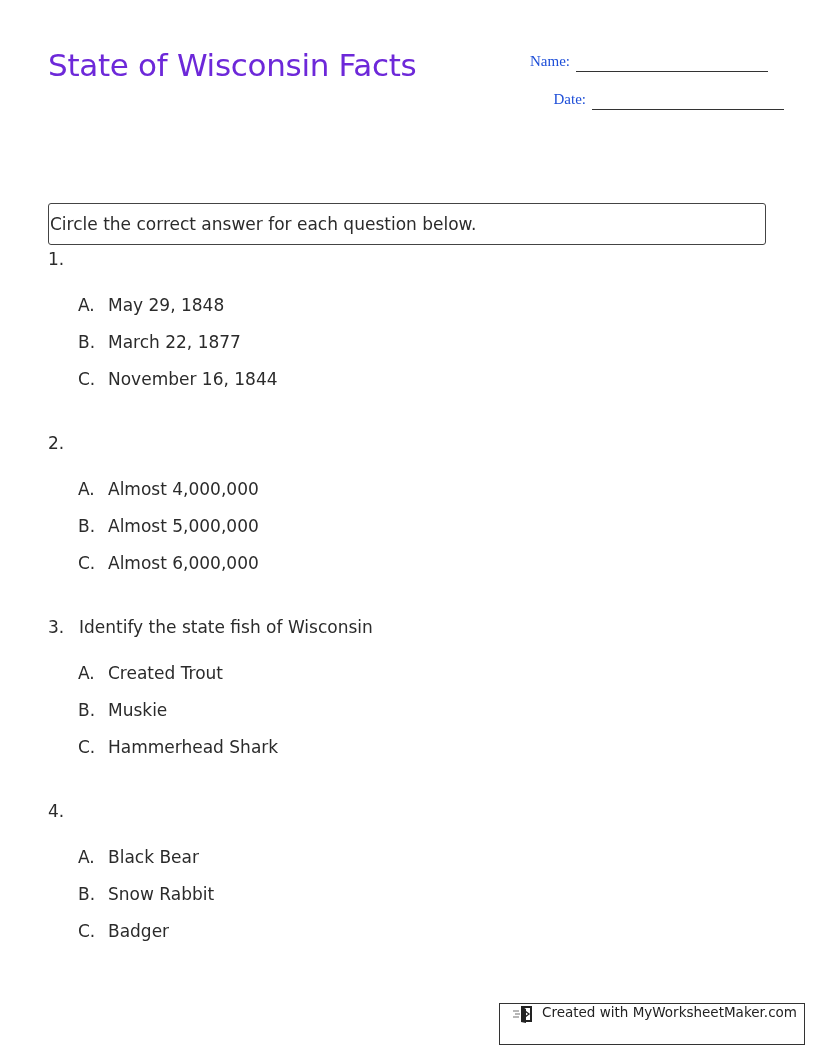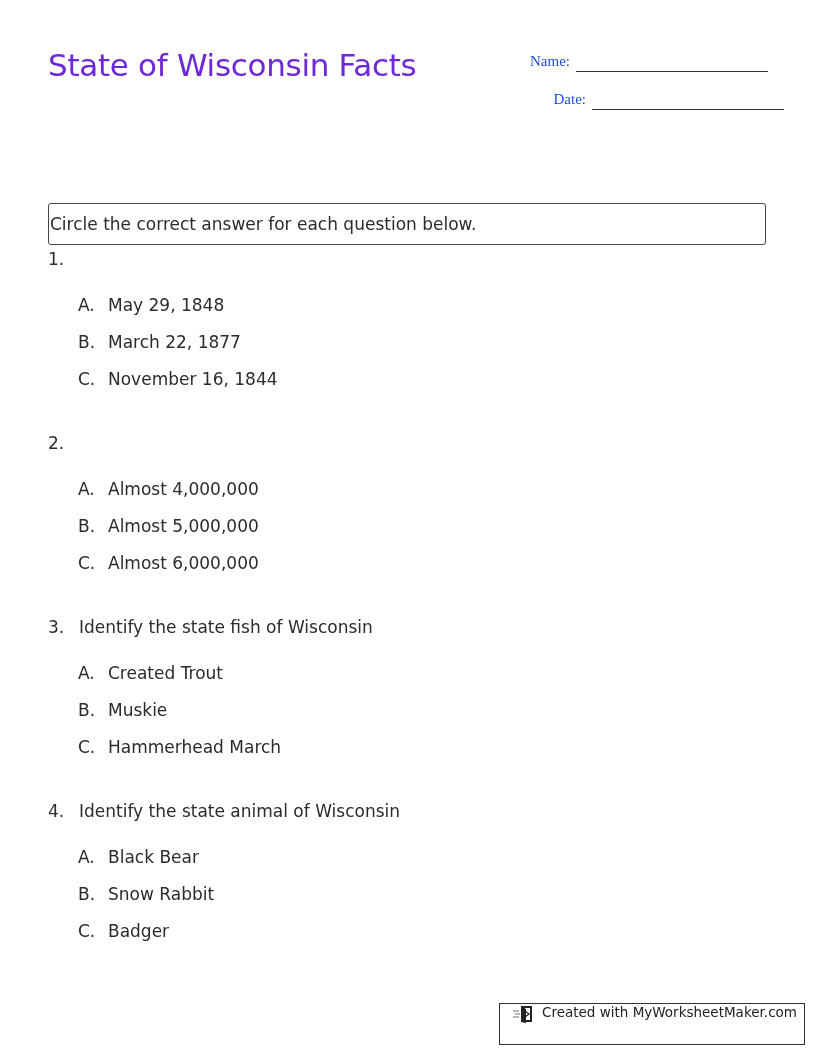--- a/index.html
+++ b/index.html
@@ -186,29 +186,28 @@
     <div class="option">
       <span class="opt-letter">A.</span>
       <span>Created Trout</span>
     </div>
     <div class="option">
       <span class="opt-letter">B.</span>
       <span>Muskie</span>
     </div>
     <div class="option">
       <span class="opt-letter">C.</span>
-      <span>Hammerhead March</span>
+      <span>Hammerhead Shark</span>
     </div>
   </div>
 </div>
 
 <div class="question" style="top:799px;">
   <div class="q-line">
     <span class="q-num">4.</span>
-    <span>Identify the state animal of Wisconsin</span>
   </div>
   <div class="options">
     <div class="option">
       <span class="opt-letter">A.</span>
       <span>Black Bear</span>
     </div>
     <div class="option">
       <span class="opt-letter">B.</span>
       <span>Snow Rabbit</span>
     </div>

